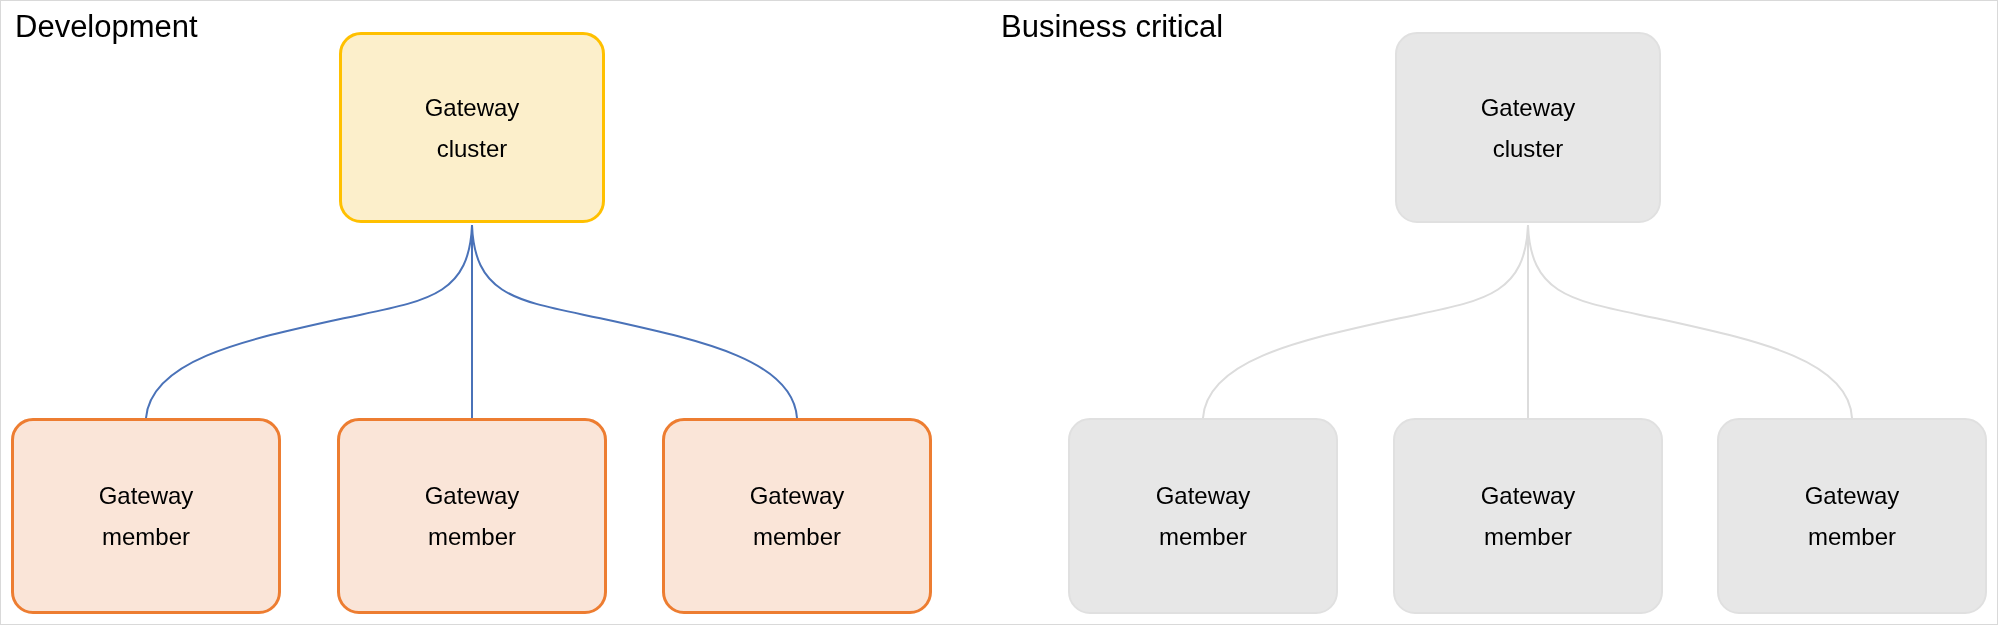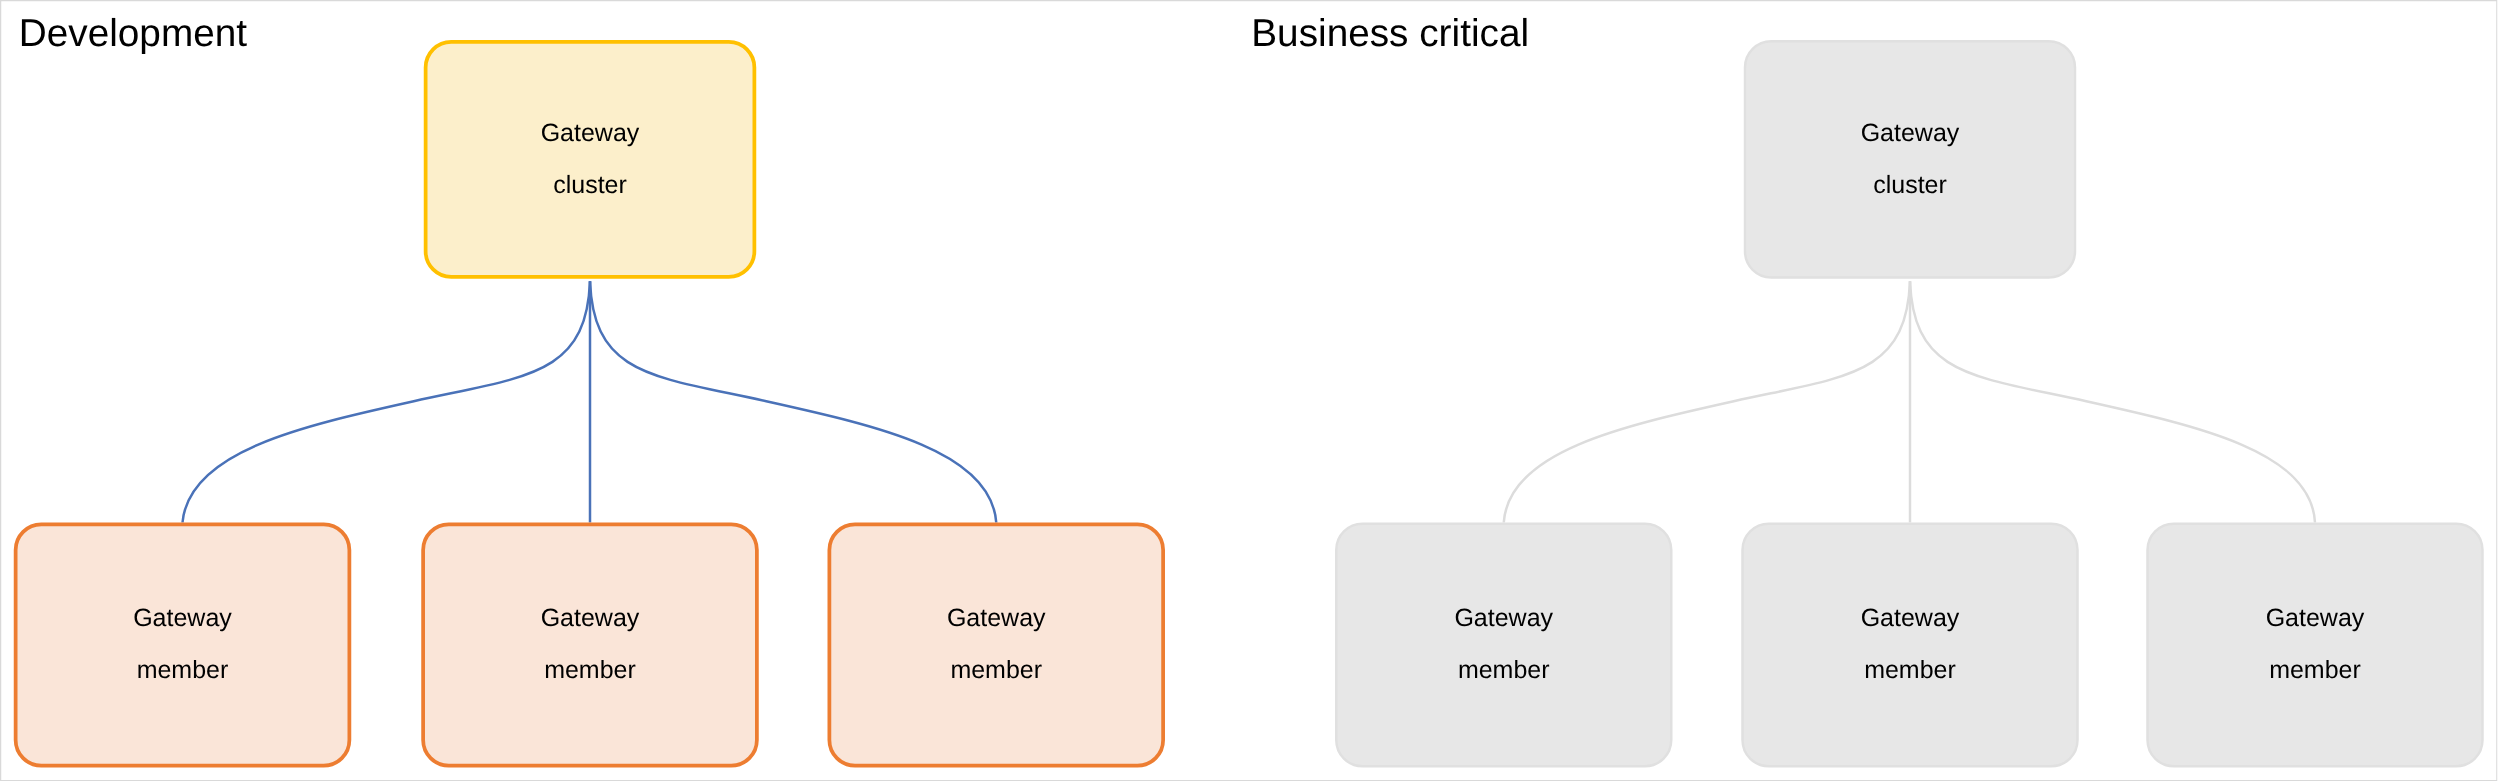--- a/index.html
+++ b/index.html
@@ -33,21 +33,21 @@
   #title-business    { left: 1000px; top: 8px; }
 
   
   .node {
     position: absolute;
     display: flex;
     flex-direction: column;
     align-items: center;
     justify-content: center;
     text-align: center;
-    font-size: 20px;
+    font-size: 24px;
     line-height: 41px;
     color: #000000;
     border-radius: 22px;
     z-index: 3;
     font-family: "Liberation Sans", sans-serif;
   }
   .node .line { display: block; }
 
   
   .node.cluster-dev {

